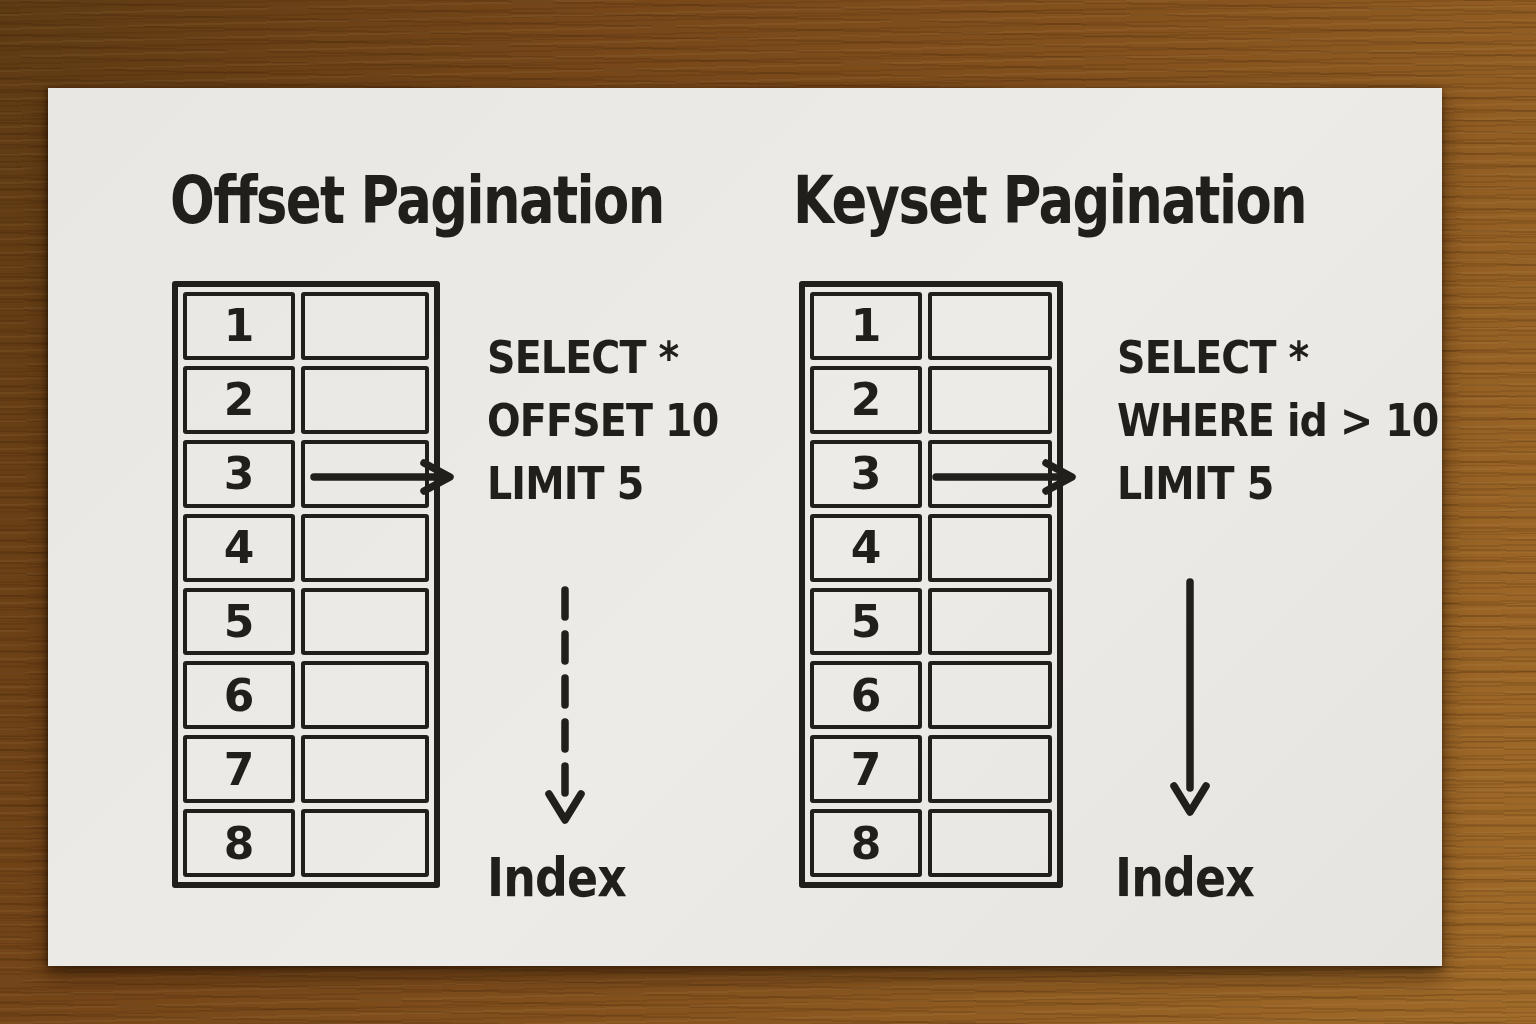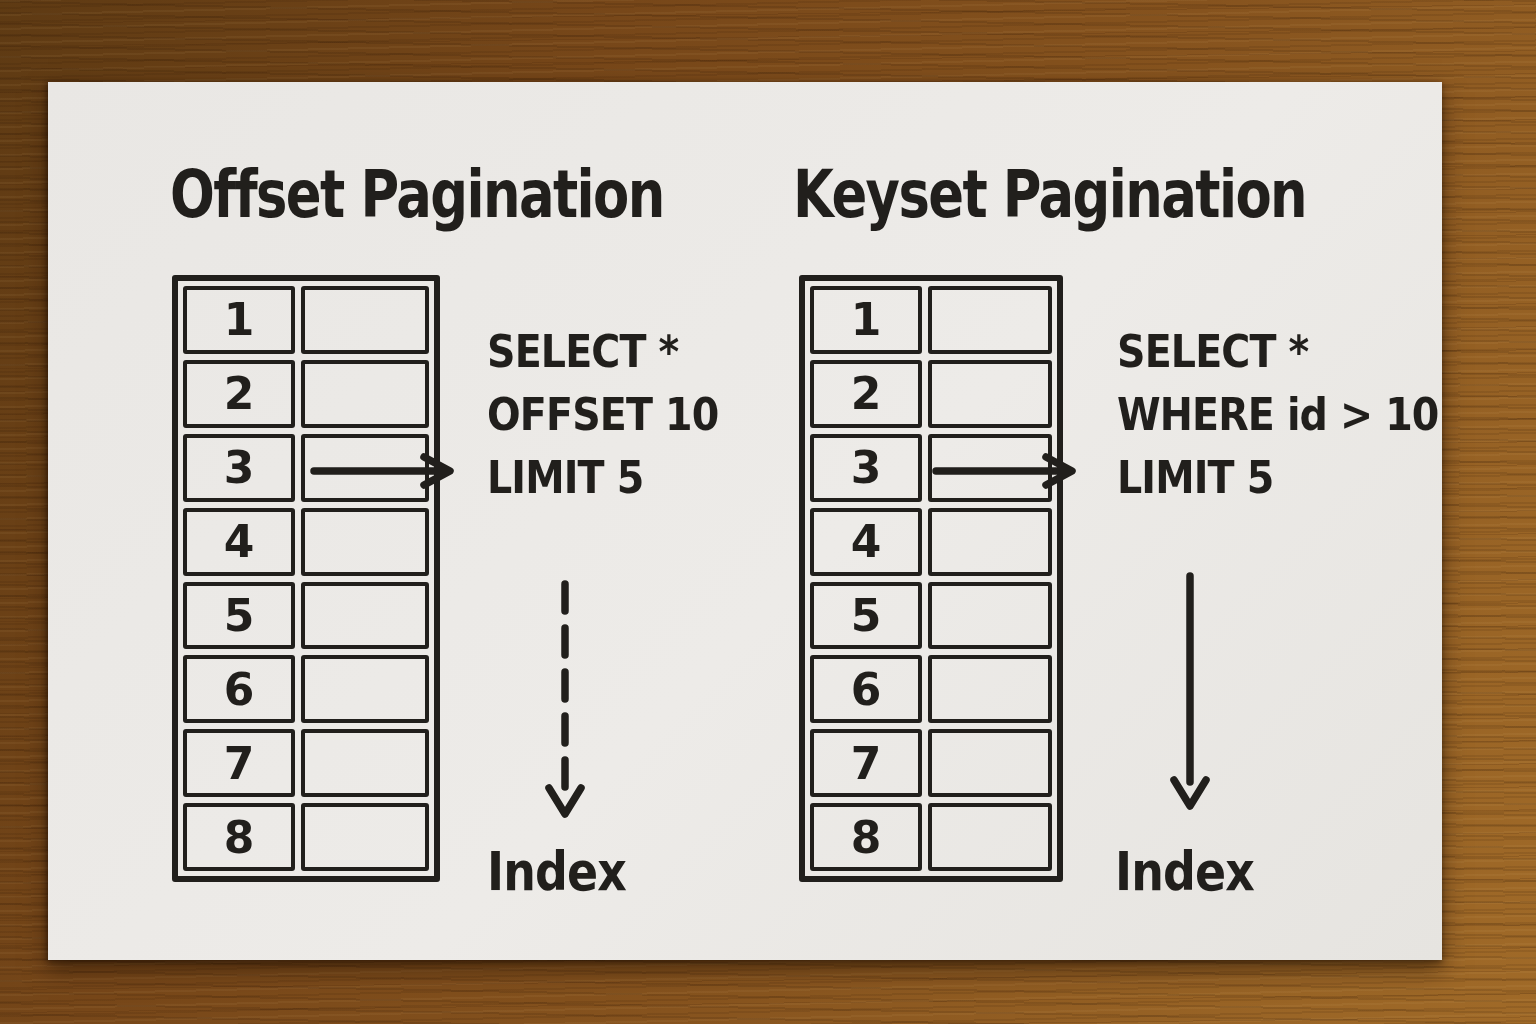--- a/index.html
+++ b/index.html
@@ -7,21 +7,21 @@
   body{
     position:relative;
     font-family:"DejaVu Sans","Liberation Sans",sans-serif;
     background:
       repeating-linear-gradient(178.6deg, rgba(255,216,150,0.055) 0 2px, rgba(0,0,0,0) 2px 7px, rgba(44,20,2,0.11) 7px 9px, rgba(0,0,0,0) 9px 14px),
       repeating-linear-gradient(181.2deg, rgba(35,16,2,0.13) 0 2px, rgba(0,0,0,0) 2px 11px),
       repeating-linear-gradient(179.3deg, rgba(70,35,8,0.17) 0 1px, rgba(0,0,0,0) 1px 23px),
       linear-gradient(118deg, #5e3a13 0%, #774719 30%, #86531e 58%, #9a6526 88%, #a06a28 100%);
   }
   .card{
-    position:absolute; left:48px; top:82px; width:1394px; height:878px;
+    position:absolute; left:48px; top:88px; width:1394px; height:878px;
     background:linear-gradient(135deg,#e9e7e4 0%,#edebe8 55%,#e6e4e0 100%);
     box-shadow: 0 10px 22px rgba(25,12,2,.5), 0 3px 6px rgba(25,12,2,.35), -2px 0 4px rgba(25,12,2,.25);
     --ink:#211f1c;
   }
   .title{
     position:absolute; top:74px; color:var(--ink);
     font-size:66px; font-weight:700; letter-spacing:-2px; white-space:nowrap;
     transform:scaleX(.8); transform-origin:left top;
   }
   .title.t-left{ left:122px; }

